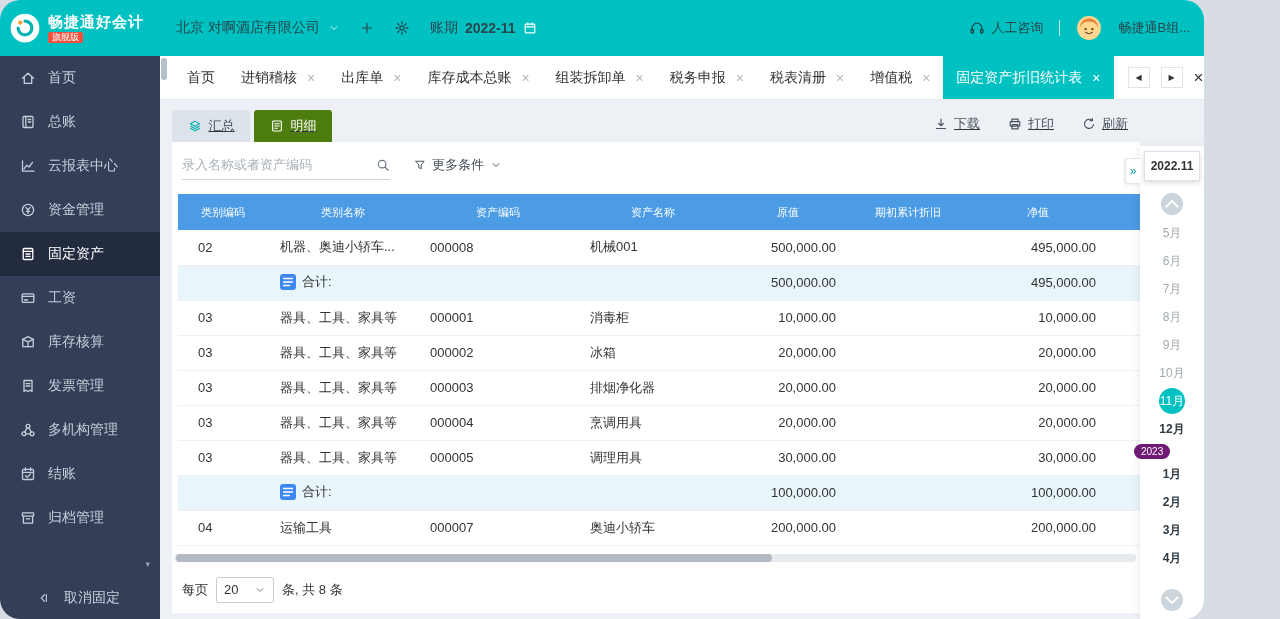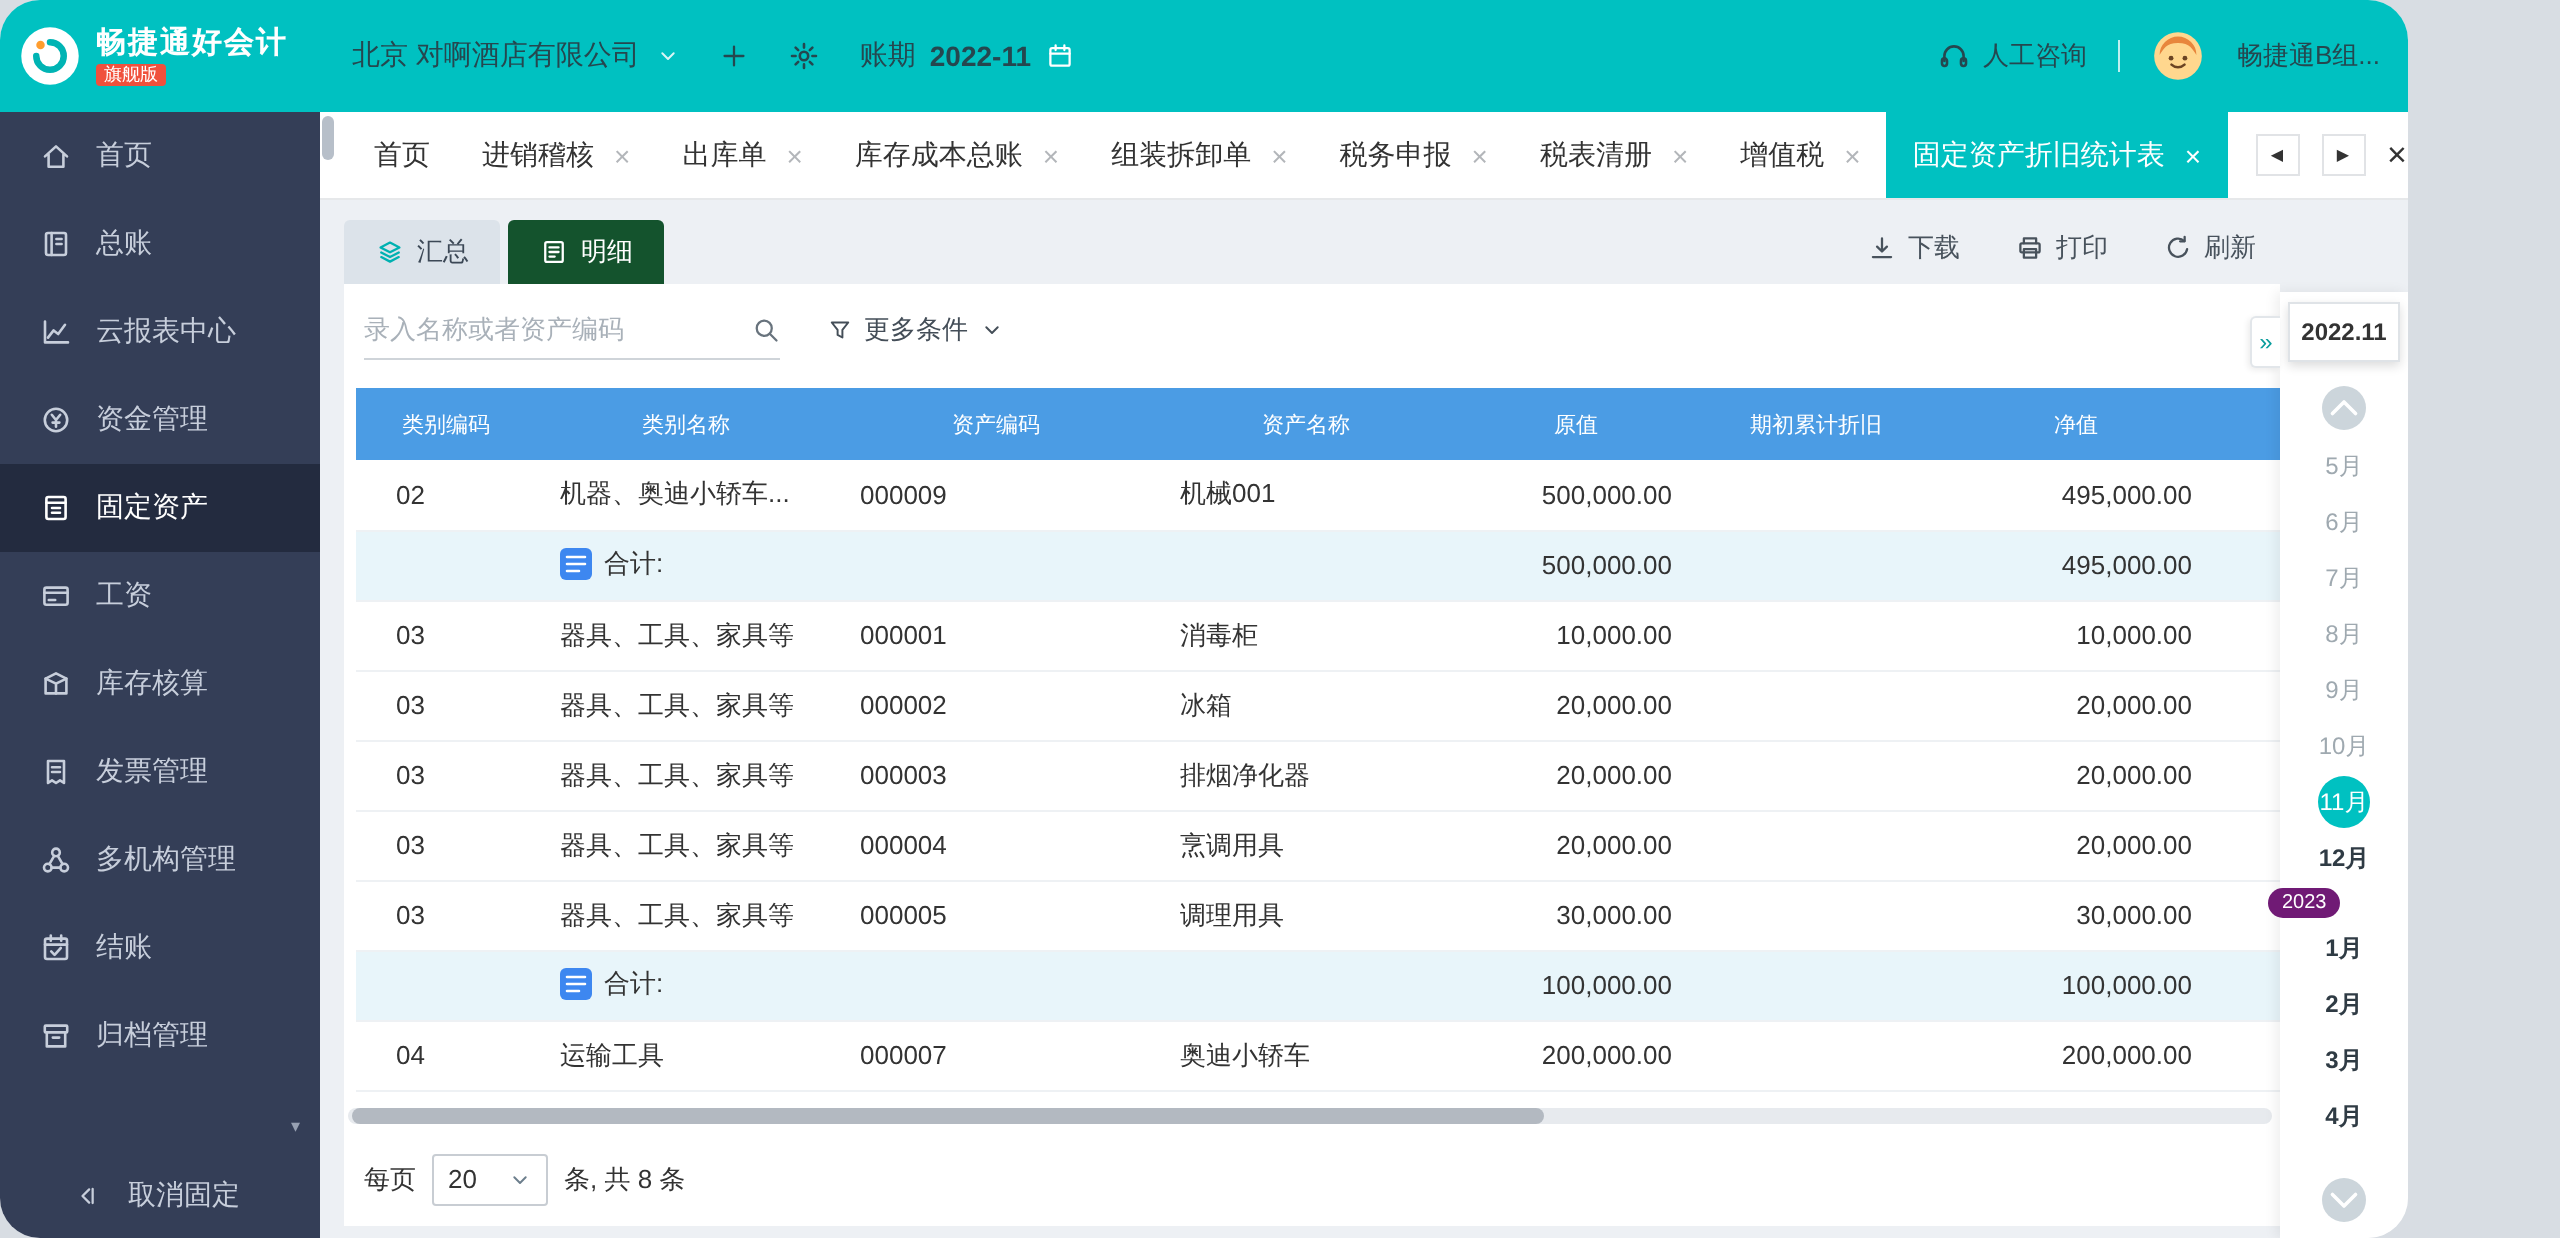--- a/index.html
+++ b/index.html
@@ -43,26 +43,26 @@
   .tab.active .close { color:#fff; }
   .tab-controls { margin-left:auto; display:flex; align-items:center; gap:11px; padding:0 14px; }
   .nav-btn { width:22px; height:21px; border:1px solid #e1e3e6; background:#fff; display:flex; align-items:center; justify-content:center; font-size:8px; color:#333; cursor:pointer; }
   .close-all { font-size:17px; color:#333; cursor:pointer; line-height:1; }
   .fs-btn { color:#44606e; cursor:pointer; }
 
   .vscroll { position:absolute; left:161px; top:58px; width:6px; height:22px; background:#b7bfc9; border-radius:3px; z-index:6; }
 
   
   .main { position:absolute; top:100px; left:160px; right:64px; bottom:0; }
-  .subtab-row { display:flex; align-items:flex-end; height:42px; padding:0 8px 0 12px; }
+  .subtab-row { display:flex; align-items:flex-end; height:42px; padding:0 8px 0 12px;text-decoration:underline; }
   #view-tabs { display:flex; gap:4px; }
   .view-tab { min-width:78px; height:32px; display:flex; align-items:center; justify-content:center; gap:7px; font-size:13px; border-radius:3px 3px 0 0; cursor:pointer; }
   .view-tab.inactive { background:#dce3ea; color:#3c4856; }
   .view-tab.inactive .ic { color:#00b1b1; }
-  .view-tab.active { background:#14532d; color:#fff; }
+  .view-tab.active { background:#4d7c0f; color:#fff; }
   .actions { margin-left:auto; display:flex; align-items:center; gap:28px; color:#48525c; font-size:13px; padding:0 4px 9px 0; }
   .action { display:flex; align-items:center; gap:6px; cursor:pointer; }
 
   .card { position:absolute; top:42px; left:12px; right:0; bottom:6px; background:#fff; overflow:hidden; }
   .search-row { height:46px; display:flex; align-items:center; padding-left:10px; }
   .search-box { width:208px; height:30px; border-bottom:1px solid #cfd4d9; display:flex; align-items:center; gap:6px; }
   .search-box input { border:0; outline:0; flex:1; font-size:13px; color:#333; background:transparent; font-family:inherit; }
   .search-box input::placeholder { color:#a9b1b9; }
   .search-box .ic { color:#68737d; cursor:pointer; }
   .more-filter { display:flex; align-items:center; gap:6px; margin-left:24px; color:#444e58; cursor:pointer; }
@@ -444,21 +444,21 @@
                 <th>原值</th>
                 <th>期初累计折旧</th>
                 <th>净值</th>
                 <th>本期计提折旧</th>
               </tr>
             </thead>
           <tbody id="tbody">
               <tr>
                 <td>02</td>
                 <td>机器、奥迪小轿车...</td>
-                <td>000009</td>
+                <td>000008</td>
                 <td>机械001</td>
                 <td class="num">500,000.00</td>
                 <td class="num"></td>
                 <td class="num">495,000.00</td>
                 <td class="num">5,000</td>
               </tr>
               <tr class="sum">
                 <td></td>
                 <td><span class="sumcell">
                     <span class="ic sum-ic">

